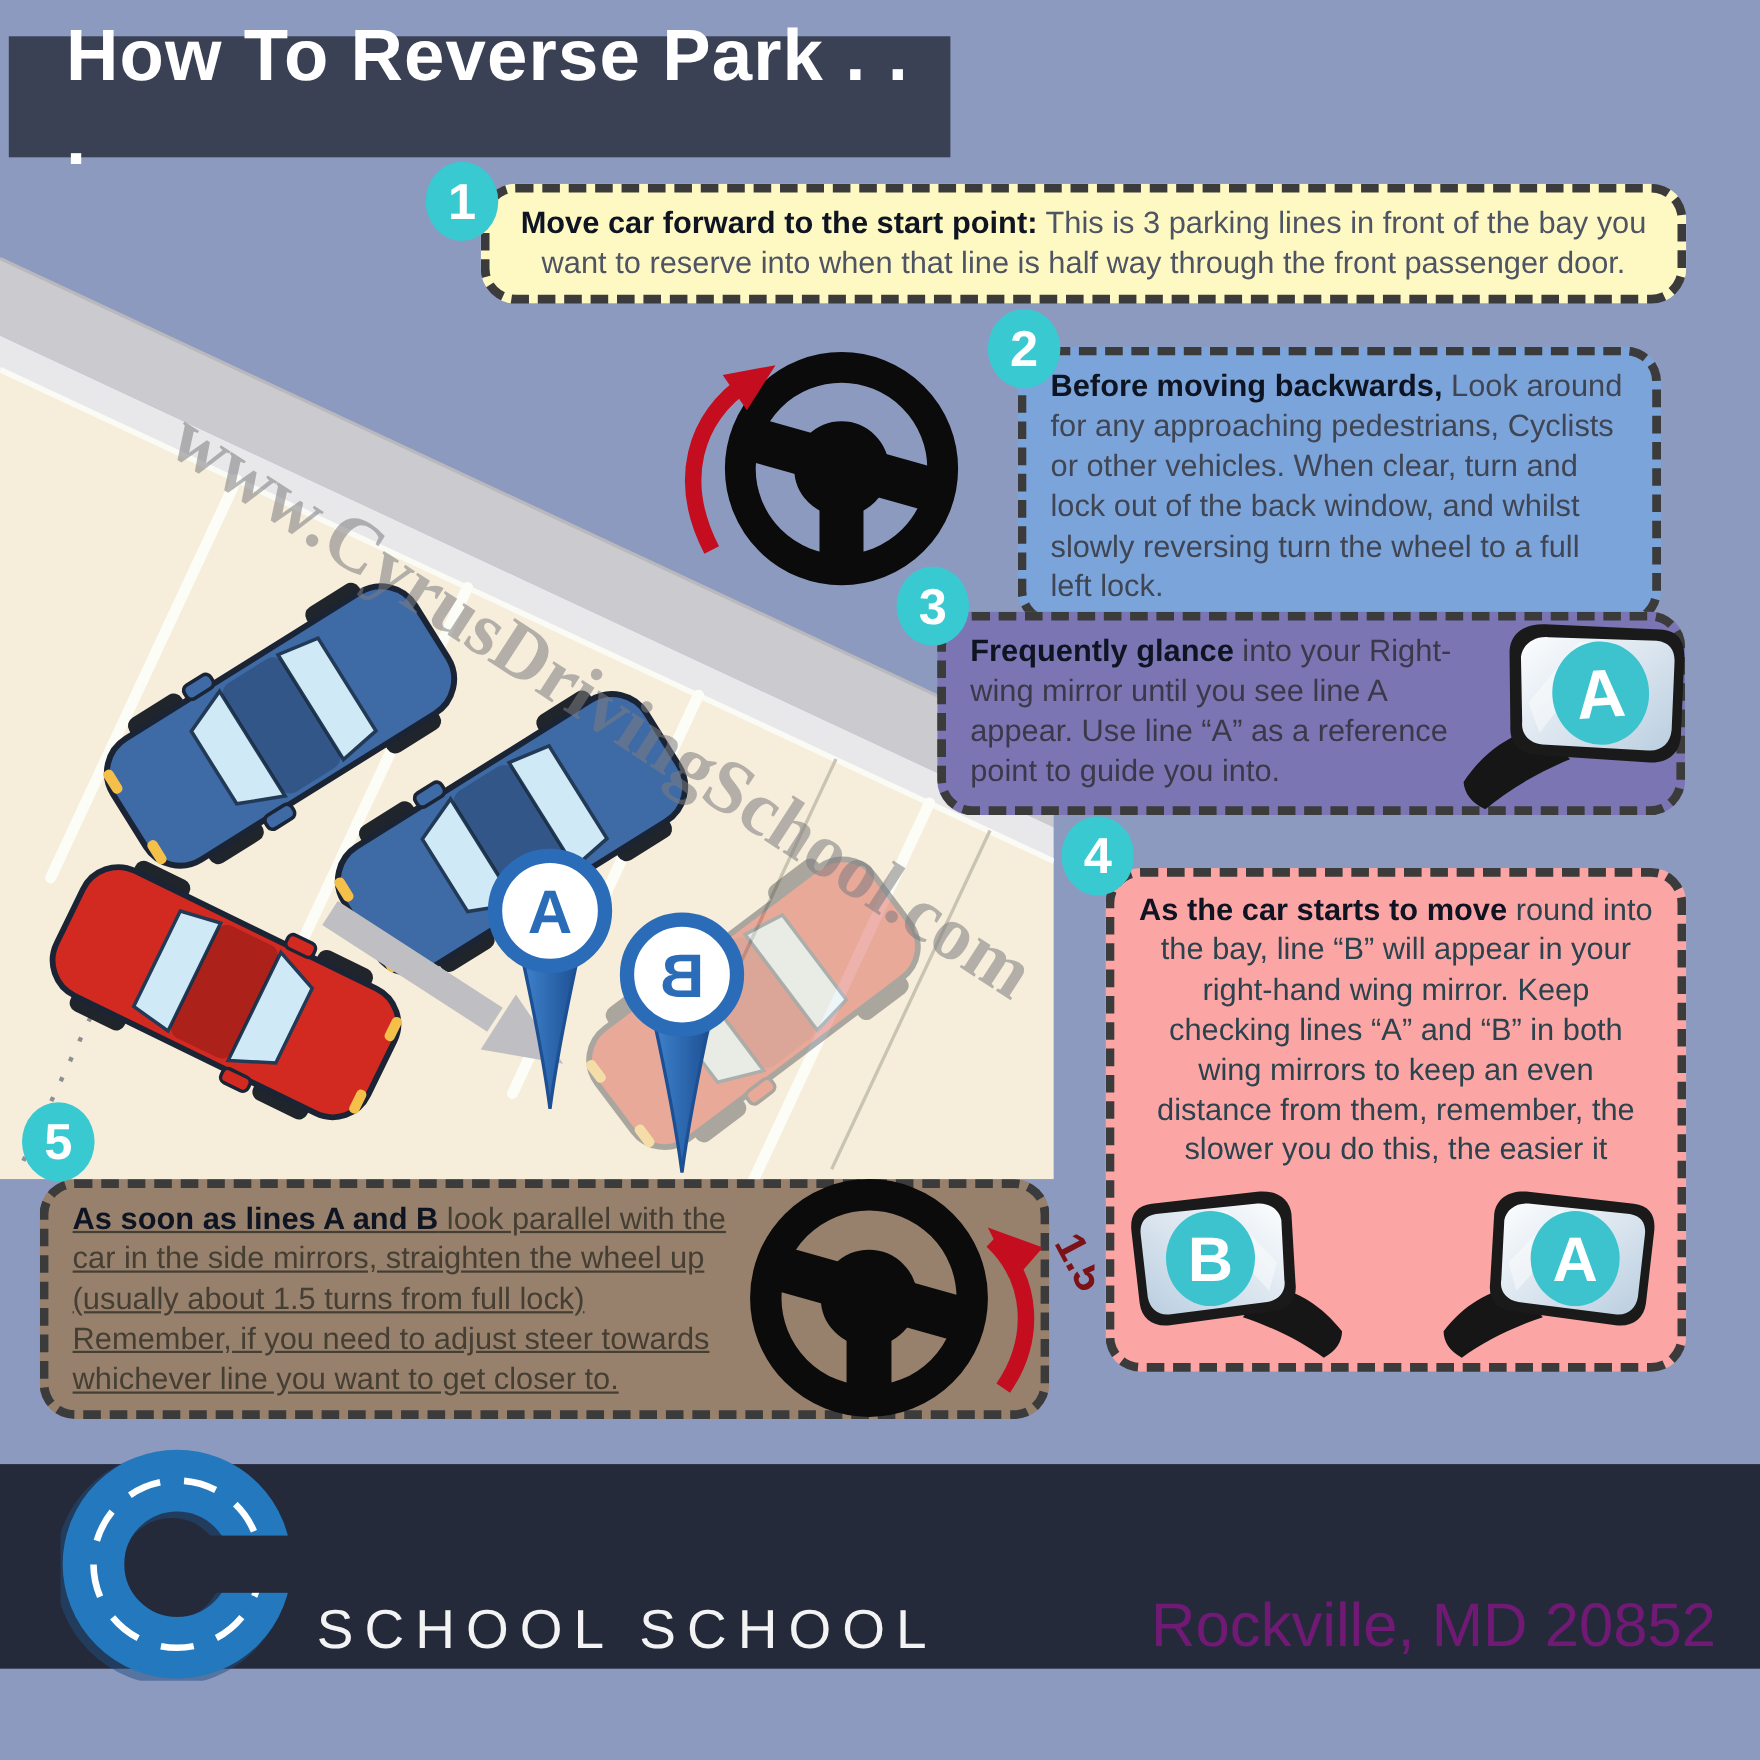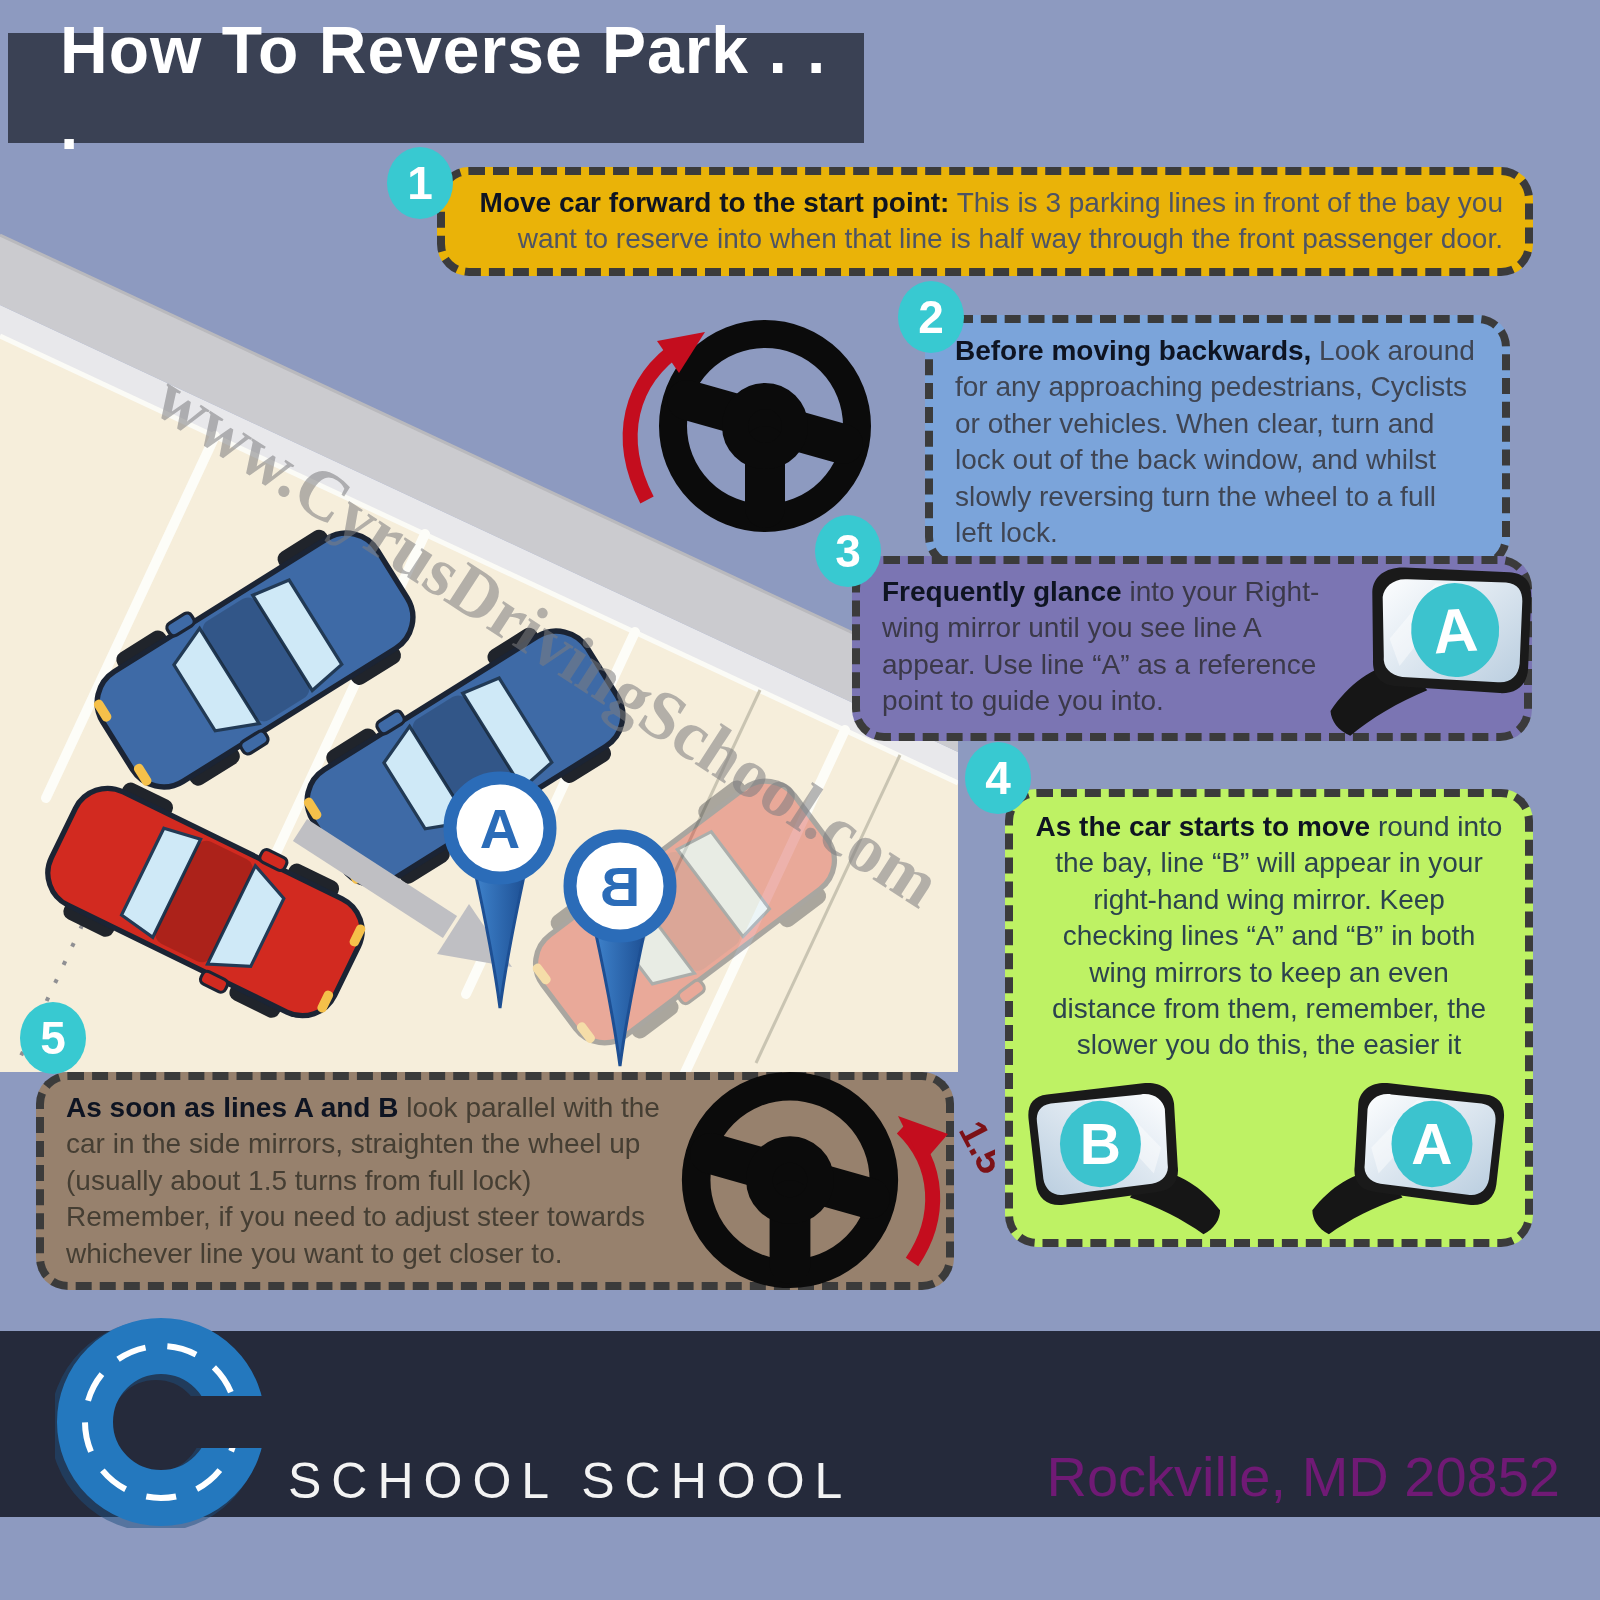--- a/index.html
+++ b/index.html
@@ -13,27 +13,27 @@
 
   
   .step-circle{position:absolute;width:66px;height:72px;border-radius:50%;background:#38c9d1;
                color:#fff;font-size:46px;font-weight:bold;display:flex;align-items:center;
                justify-content:center;z-index:8;}
 
   
   .step-box{position:absolute;border:8px dashed #3b3b3b;border-radius:32px;box-sizing:border-box;
             z-index:5;padding:10px 22px;font-size:28px;line-height:1.3;color:#4e5464;}
   .step-box b{color:#0e1422;}
-  .box1{left:437px;top:167px;width:1096px;min-height:102px;background:#eab308;text-align:right;}
+  .box1{left:437px;top:167px;width:1096px;min-height:102px;background:#fef9c3;text-align:center;}
   .box2{left:925px;top:315px;width:585px;min-height:205px;background:#7ba4da;color:#3f4553;}
   .box3{left:852px;top:556px;width:680px;height:185px;background:#7b75b3;color:#3b3949;}
   .box3 .txt{width:440px;}
-  .box4{left:1005px;top:789px;width:528px;height:458px;background:#bef264;color:#2c434e;
+  .box4{left:1005px;top:789px;width:528px;height:458px;background:#fca5a5;color:#2c434e;
         text-align:center;padding-top:12px;}
-  .box5{left:36px;top:1072px;width:918px;height:218px;background:#97816d;color:#453e33;}
+  .box5{left:36px;top:1072px;width:918px;height:218px;background:#97816d;color:#453e33;text-decoration:underline;}
   .box5 .txt{width:615px;}
 
   .overlay-svg{position:absolute;z-index:7;}
   .illus{position:absolute;left:0;top:140px;z-index:1;}
 
   
   .footer-bar{position:absolute;left:0;top:1331px;width:1600px;height:186px;background:#252a3b;z-index:3;}
   .logo-svg{position:absolute;left:55px;top:1316px;z-index:6;}
   .brand{position:absolute;left:280px;top:1310px;color:#ffffff;font-size:118px;font-weight:bold;z-index:6;
          text-shadow:4px 4px 0 rgba(130,130,138,0.55);}

